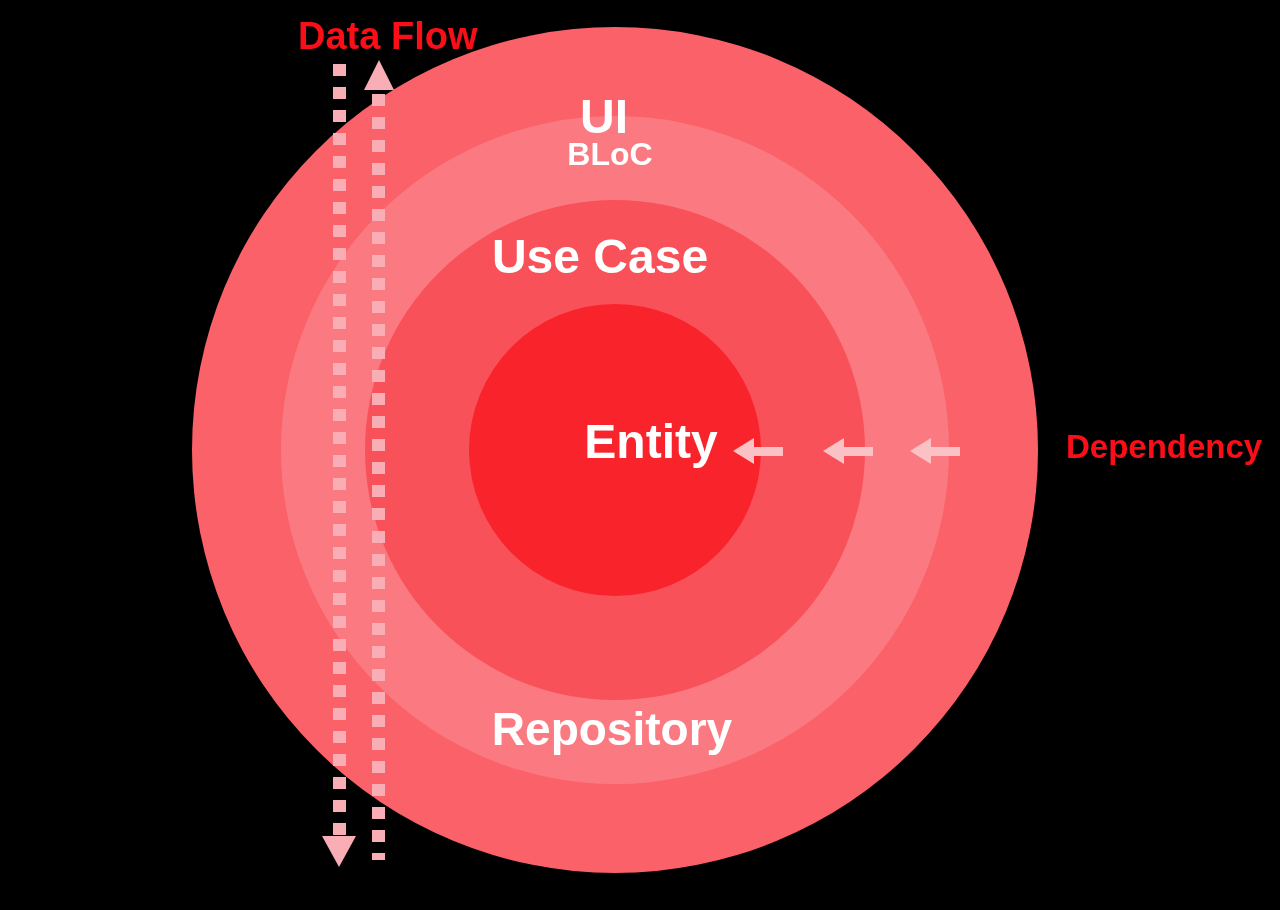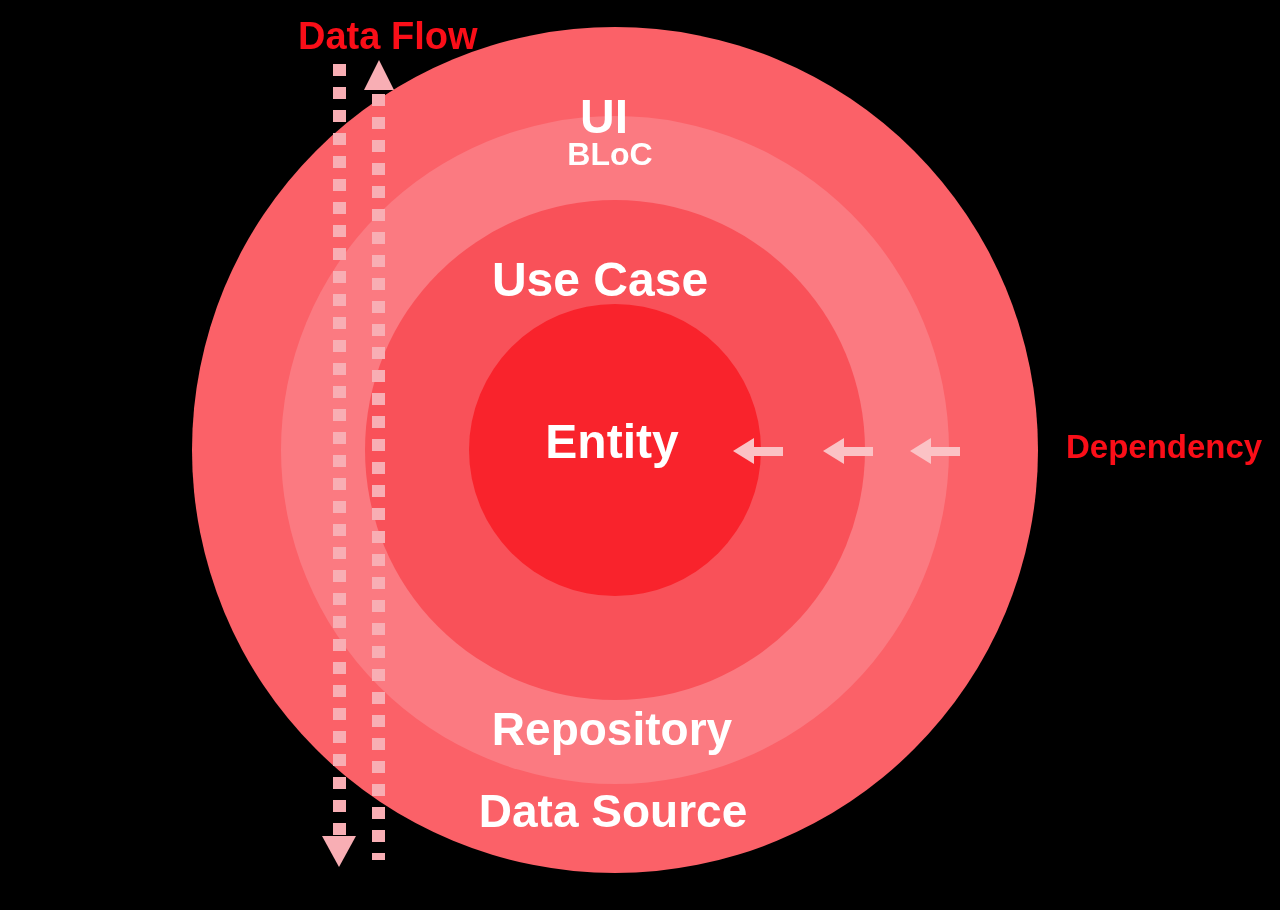--- a/index.html
+++ b/index.html
@@ -98,24 +98,23 @@
 
 <div class="stage" style="background: rgb(0, 0, 0);">
 
   <div class="circle c-ui" style="background: rgb(251, 97, 104);"></div>
   <div class="circle c-bloc" style="background: rgb(251, 122, 129);"></div>
   <div class="circle c-usecase" style="background: rgb(249, 81, 89);"></div>
   <div class="circle c-entity" style="background: rgb(249, 35, 44);"></div>
 
   <div class="layer-label l-ui" style="color: rgb(255, 255, 255);">UI</div>
   <div class="layer-label l-bloc" style="color: rgb(255, 255, 255);">BLoC</div>
-  <div class="layer-label l-usecase" style="color: rgb(255, 255, 255); margin-top: 23px;">Use Case</div>
-  <div class="layer-label l-entity" style="color: rgb(255, 255, 255);">Entity</div>
+  <div class="layer-label l-usecase" style="color: rgb(255, 255, 255);">Use Case</div>
+  <div class="layer-label l-entity" style="color: rgb(255, 255, 255); margin-left: 39px;">Entity</div>
   <div class="layer-label l-repository" style="color: rgb(255, 255, 255); text-align: center;">Repository</div>
-  <div class="layer-label l-datasource" style="color: rgb(255, 255, 255);">Data Source</div>
 
   <div class="anno-label a-dataflow" style="color: rgb(250, 14, 24);">Data Flow</div>
 
   <div class="dotted-line line-down" style="--dash: #F8AEB4;"></div>
   <div class="flow-head head-down" style="border-top-color: rgb(248, 174, 180);"></div>
 
   <div class="dotted-line line-up" style="--dash: #F8AEB4;"></div>
   <div class="flow-head head-up" style="border-bottom-color: rgb(248, 174, 180);"></div>
 
   <div class="anno-label a-dependency" style="color: rgb(250, 14, 24);">Dependency</div>

